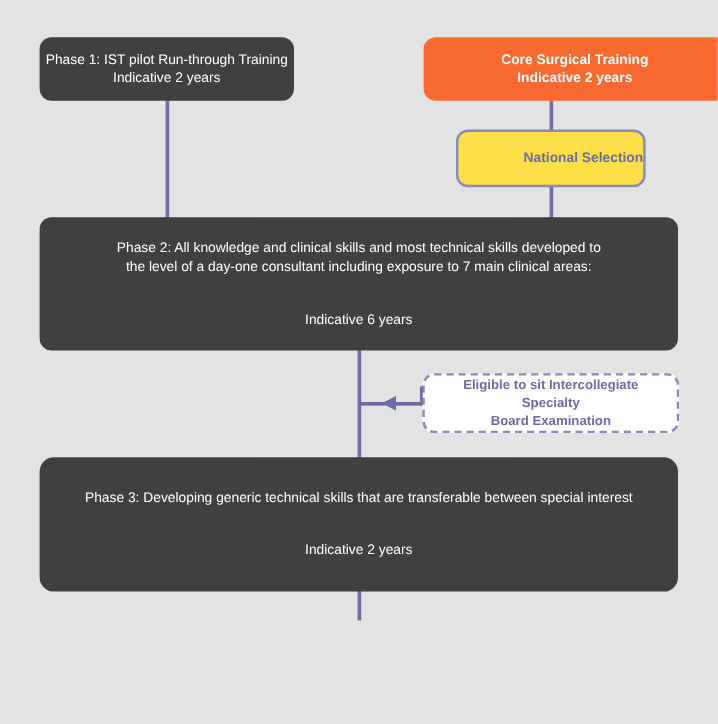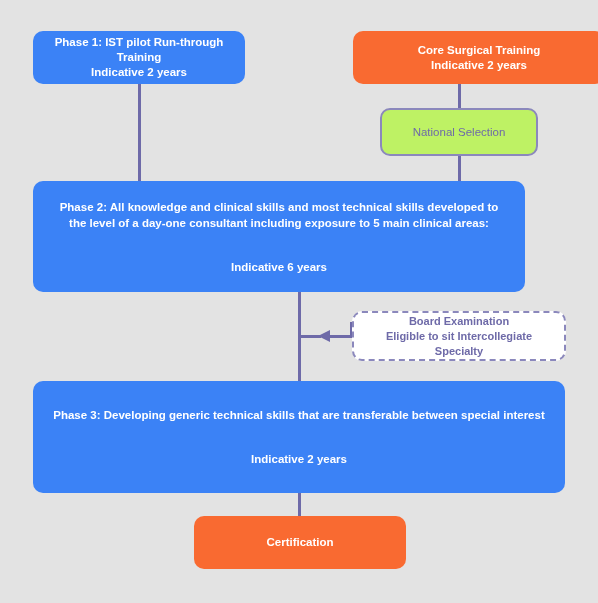--- a/index.html
+++ b/index.html
@@ -29,34 +29,35 @@
     text-align: center;
     border-radius: 10px;
     z-index: 2;
   }
   .node .line {
     display: block;
     width: 100%;
   }
 
   .node.purple {
-    background: #3b82f6;
+    background: #404040;
     color: #ffffff;
-    font-weight: bold;
+    font-weight: normal;
   }
   .node.orange {
     background: #f96a31;
     color: #ffffff;
     font-weight: bold;
   }
   .node.outline {
-    background: #bef264;
+    background: #fde047;
     color: #6e6aa8;
     border: 2px solid #8b88bc;
-    font-weight: normal;
+    font-weight: bold;
+    text-align: right;
   }
   .node.dashed {
     background: #ffffff;
     color: #6e6aa8;
     border: 2px dashed #8b88bc;
     font-weight: bold;
   }
 
   
   #node-phase1 {
@@ -65,35 +66,36 @@
   }
   #node-core-surgical {
     left: 353px; top: 31px; width: 252px; height: 53px;
     font-size: 11.5px; line-height: 15px;
   }
   #node-national-selection {
     left: 380px; top: 108px; width: 158px; height: 48px;
     font-size: 11.5px; line-height: 15px;
   }
   #node-phase2 {
-    left: 33px; top: 181px; width: 492px; height: 111px;
+    left: 33px; top: 181px; width: 532px; height: 111px;
     font-size: 11.5px; line-height: 16px;
     padding: 0 18px;
   }
   #node-phase2 .gap-a { height: 14px; }
   #node-phase2 .gap-b { height: 14px; }
   #node-eligible {
     left: 352px; top: 311px; width: 214px; height: 50px;
     font-size: 11px; line-height: 15px;
     padding: 0 8px;
   }
   #node-phase3 {
     left: 33px; top: 381px; width: 532px; height: 112px;
     font-size: 11.5px; line-height: 16px;
     padding: 0 18px;
+    border-radius: 12px;
   }
   #node-phase3 .gap-a { height: 14px; }
   #node-phase3 .gap-b { height: 14px; }
   #node-certification {
     left: 194px; top: 516px; width: 212px; height: 53px;
     font-size: 11.5px; line-height: 15px;
   }
 
   
   .conn {
@@ -149,35 +151,32 @@
     <span class="line">Core Surgical Training</span>
     <span class="line">Indicative 2 years</span>
   </div>
 
   <div class="node outline" id="node-national-selection">
     <span class="line">National Selection</span>
   </div>
 
   <div class="node purple" id="node-phase2">
     <span class="line">Phase 2: All knowledge and clinical skills and most technical skills developed to</span>
-    <span class="line">the level of a day-one consultant including exposure to 5 main clinical areas:</span>
+    <span class="line">the level of a day-one consultant including exposure to 7 main clinical areas:</span>
     <span class="gap-a"></span>
     <span class="gap-b"></span>
     <span class="line">Indicative 6 years</span>
   </div>
 
   <div class="node dashed" id="node-eligible">
+    <span class="line">Eligible to sit Intercollegiate Specialty</span>
     <span class="line">Board Examination</span>
-    <span class="line">Eligible to sit Intercollegiate Specialty</span>
   </div>
 
   <div class="node purple" id="node-phase3">
     <span class="line">Phase 3: Developing generic technical skills that are transferable between special interest</span>
     <span class="gap-a"></span>
     <span class="gap-b"></span>
     <span class="line">Indicative 2 years</span>
   </div>
 
-  <div class="node orange" id="node-certification">
-    <span class="line">Certification</span>
-  </div>
 
 </div>
 
 </body></html>

